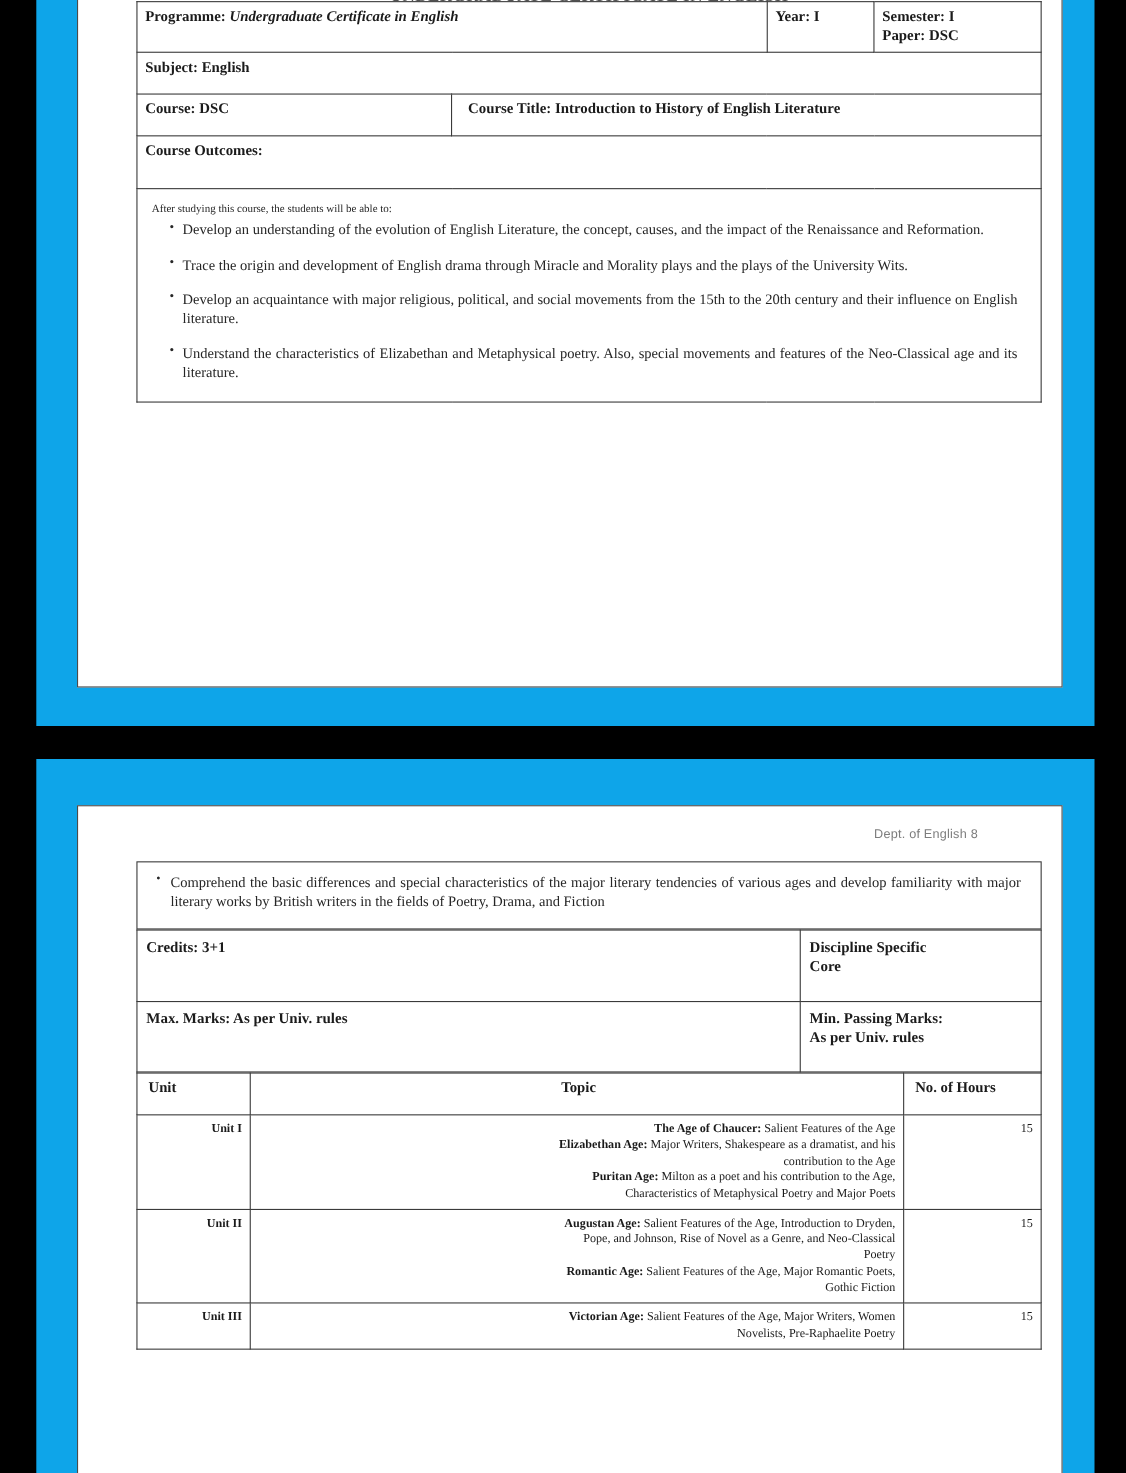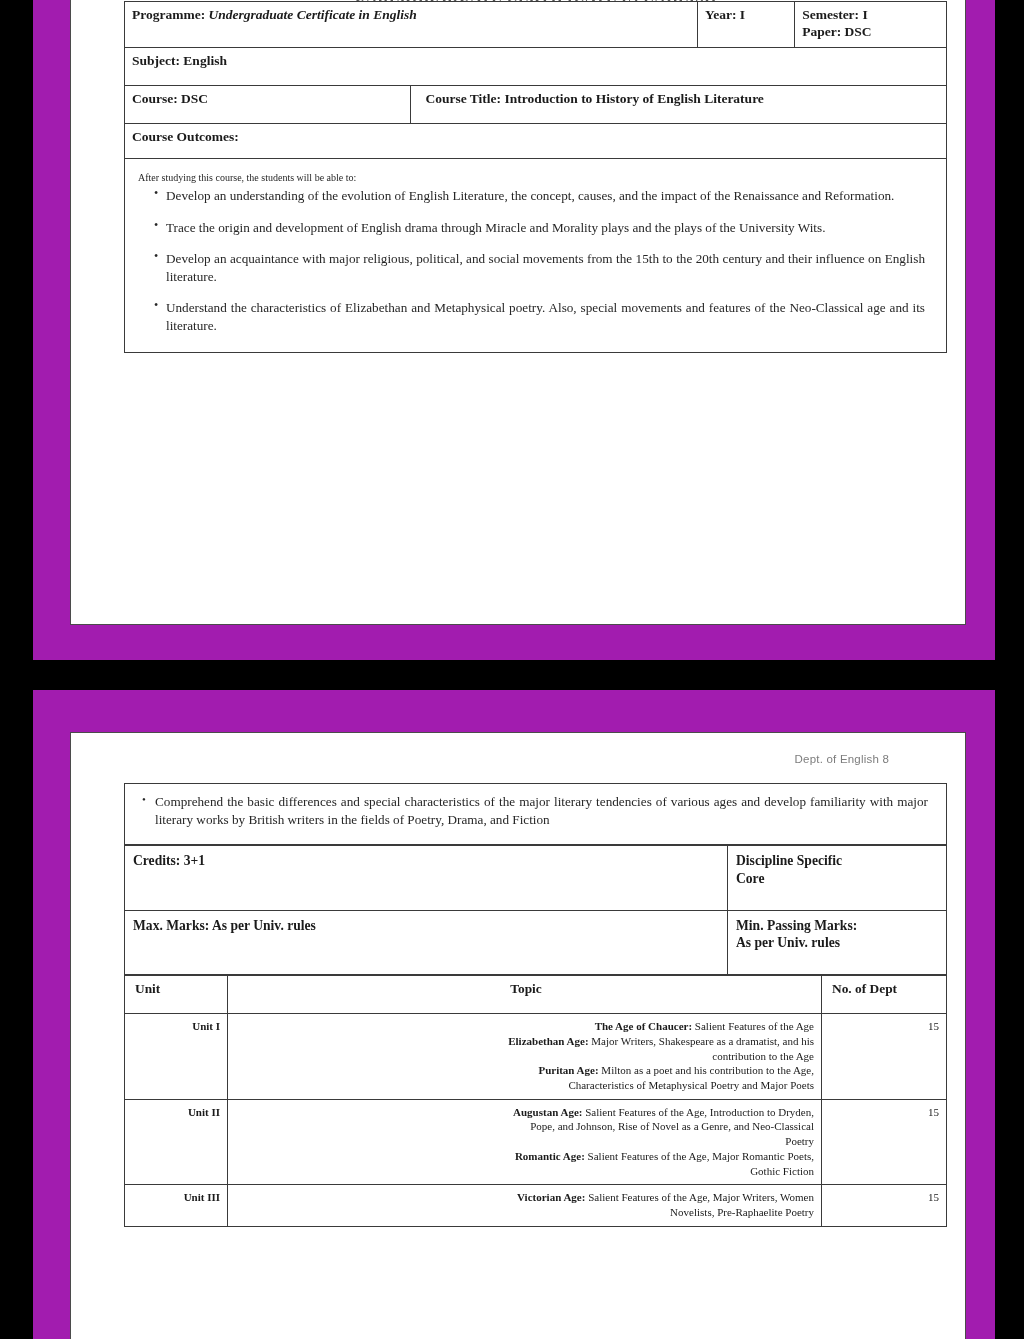--- a/index.html
+++ b/index.html
@@ -17,21 +17,21 @@
     width: 1024px;
     height: 1339px;
     background: #000000;
   }
 
   
   .page {
     position: absolute;
     left: 33px;
     width: 962px;
-    background: #a21caf;
+    background: #0ea5e9;
     overflow: hidden;
   }
   #page-1 { top: 0px;   height: 660px; }
   #page-2 { top: 690px; height: 839px; }
 
   
   .page-frame {
     position: absolute;
     left: 37px;
     right: 29px;
@@ -210,21 +210,21 @@
             <td class="b" colspan="4" style="padding-bottom:16px;">Subject: English</td>
           </tr>
           <tr>
             <td class="b" style="width:152px;">Course: DSC</td>
             <td class="b" colspan="3" style="padding:4px 7px 16px 14px;">
               <span>Course Title:</span>
               <span>Introduction to History of English Literature</span>
             </td>
           </tr>
           <tr>
-            <td class="b" colspan="4" style="padding-bottom:13px;">Course Outcomes:</td>
+            <td class="b" colspan="4" style="padding-bottom:26px;">Course Outcomes:</td>
           </tr>
           <tr>
             <td colspan="4" class="outcomes-cell">
               <div class="outcomes-intro">After studying this course, the students will be able to:</div>
               <ul class="outcome-list">
                 <li>Develop an understanding of the evolution of English Literature, the concept, causes, and the impact of the Renaissance and Reformation.</li>
                 <li>Trace the origin and development of English drama through Miracle and Morality plays and the plays of the University Wits.</li>
                 <li>Develop an acquaintance with major religious, political, and social movements from the 15th to the 20th century and their influence on English literature.</li>
                 <li>Understand the characteristics of Elizabethan and Metaphysical poetry. Also, special movements and features of the Neo-Classical age and its literature.</li>
               </ul>
@@ -266,21 +266,21 @@
             </td>
           </tr>
         </tbody>
           </table>
 
         <table class="doc-table units-table">
           <thead>
             <tr>
               <th class="hdr hdr-unit">Unit</th>
               <th class="hdr hdr-topic">Topic</th>
-              <th class="hdr hdr-hours">No. of Dept</th>
+              <th class="hdr hdr-hours">No. of Hours</th>
             </tr>
           </thead>
           <tbody id="units-body">
               <tr>
                 <td class="unit-col">Unit I</td>
                 <td>
                   <div class="topic-line"><span class="b">The Age of Chaucer:</span> Salient Features of the Age</div>
                   <div class="topic-line"><span class="b">Elizabethan Age:</span> Major Writers, Shakespeare as a dramatist, and his</div>
                   <div class="topic-line">contribution to the Age</div>
                   <div class="topic-line"><span class="b">Puritan Age:</span> Milton as a poet and his contribution to the Age,</div>

